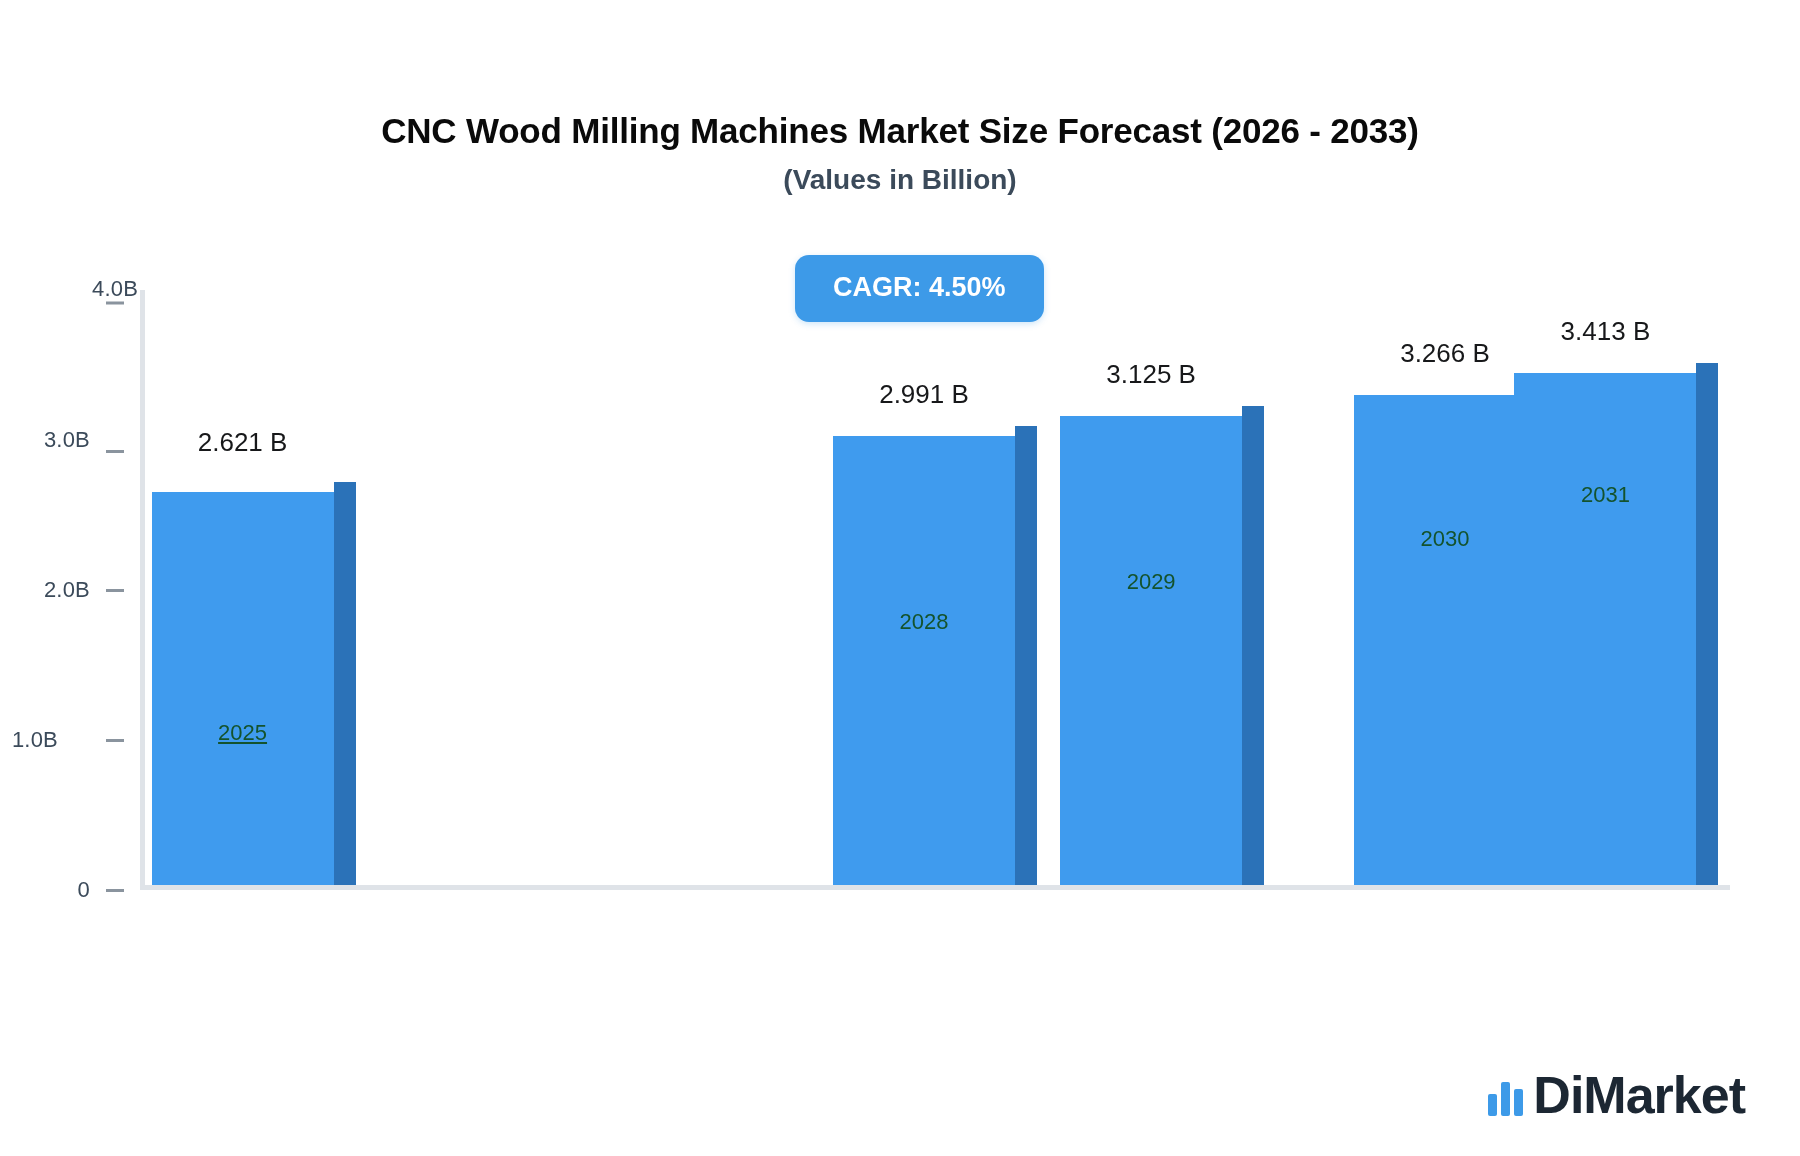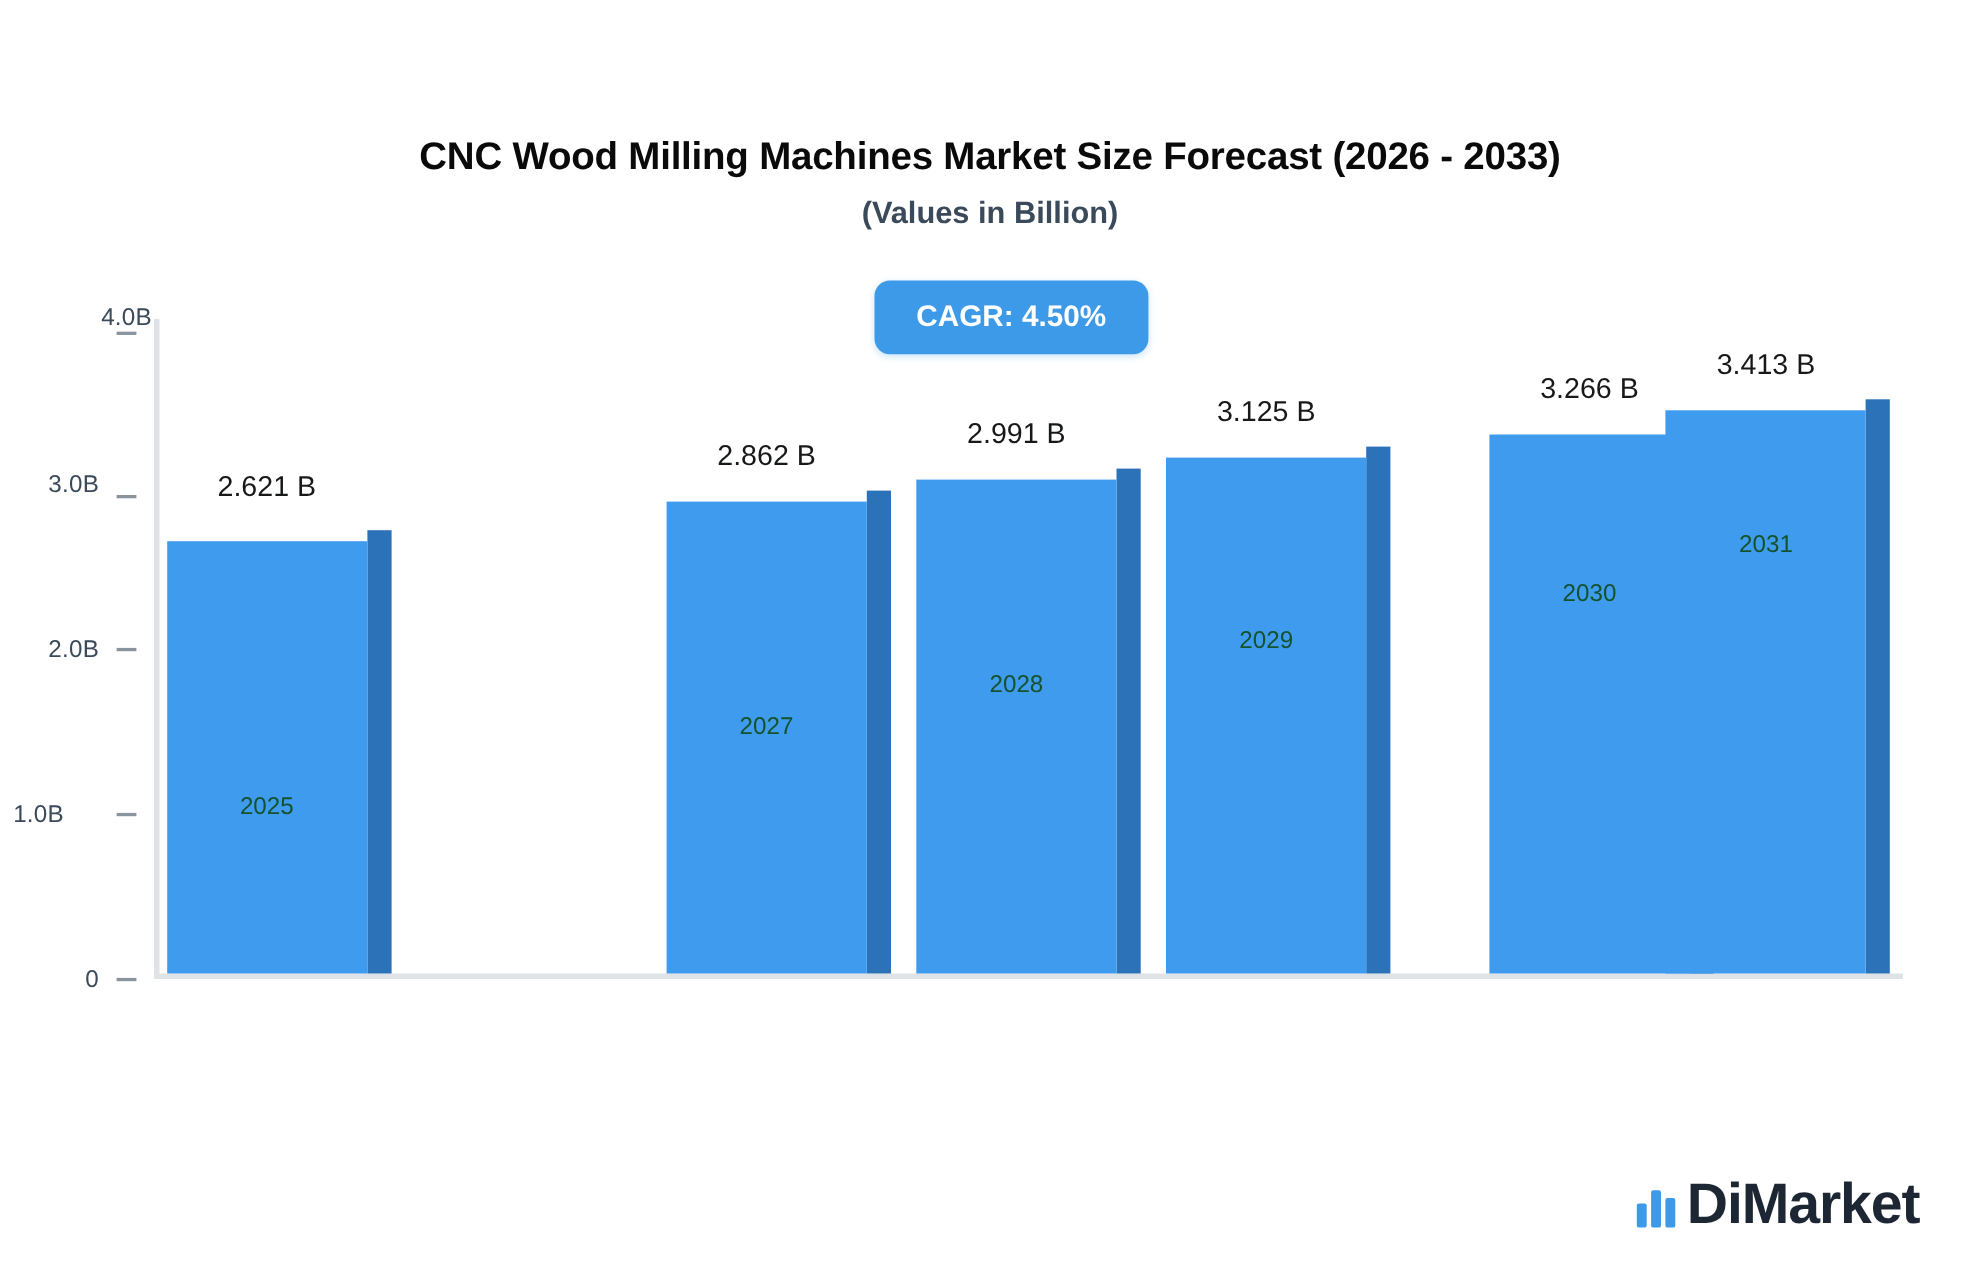--- a/index.html
+++ b/index.html
@@ -29,21 +29,21 @@
     width: 1800px;
     text-align: center;
     pointer-events: none;
   }
   .chart-title {
     font-size: 35px;
     font-weight: bold;
     color: #0a0a0a;
     letter-spacing: -0.2px;
     line-height: 1.1;
-    margin: 16px;
+    margin: 4px;
   }
   .chart-subtitle {
     font-size: 28px;
     font-weight: bold;
     color: #3b4a5a;
     margin: 14px 0 0 0;
     line-height: 1.1;
   }
 
   
@@ -223,27 +223,21 @@
         <div class="y-tick" style="top: 600px;">
           <span class="tick-label">0</span>
           <span class="tick-dash"></span>
         </div>
       </div>
     <div class="bars-layer">
         <div class="bar-group" style="left: 11.5714px; width: 182px; height: 405.15px;">
           <div class="bar-side" style="height: 403.15px; right: -22px; background: rgb(43, 114, 184);"></div>
           <div class="bar-front" style="height: 393.15px; background: linear-gradient(rgb(63, 155, 238) 0%, rgb(63, 155, 238) 100%);"></div>
           <div class="bar-value" style="bottom: 427px;">2.621 B</div>
-          <div class="bar-xlabel" style="top: 239.85px;">2025</div>
-        </div>
-        <div class="bar-group" style="left: 465.857px; width: 182px; height: 441.3px;">
-          <div class="bar-side" style="height: 439.3px; right: -22px; background: rgb(43, 114, 184);"></div>
-          <div class="bar-front" style="height: 429.3px; background: linear-gradient(rgb(63, 155, 238) 0%, rgb(63, 155, 238) 100%);"></div>
-          <div class="bar-value" style="bottom: 455.3px;">2.862 B</div>
-          <div class="bar-xlabel" style="top: 203.7px;">2027</div>
+          <div class="bar-xlabel" style="top: 239.85px; text-decoration: underline;">2025</div>
         </div>
         <div class="bar-group" style="left: 693px; width: 182px; height: 460.65px;">
           <div class="bar-side" style="height: 458.65px; right: -22px; background: rgb(43, 114, 184);"></div>
           <div class="bar-front" style="height: 448.65px; background: linear-gradient(rgb(63, 155, 238) 0%, rgb(63, 155, 238) 100%);"></div>
           <div class="bar-value" style="bottom: 474.65px;">2.991 B</div>
           <div class="bar-xlabel" style="top: 184.35px;">2028</div>
         </div>
         <div class="bar-group" style="left: 920.143px; width: 182px; height: 480.75px;">
           <div class="bar-side" style="height: 478.75px; right: -22px; background: rgb(43, 114, 184);"></div>
           <div class="bar-front" style="height: 468.75px; background: linear-gradient(rgb(63, 155, 238) 0%, rgb(63, 155, 238) 100%);"></div>

